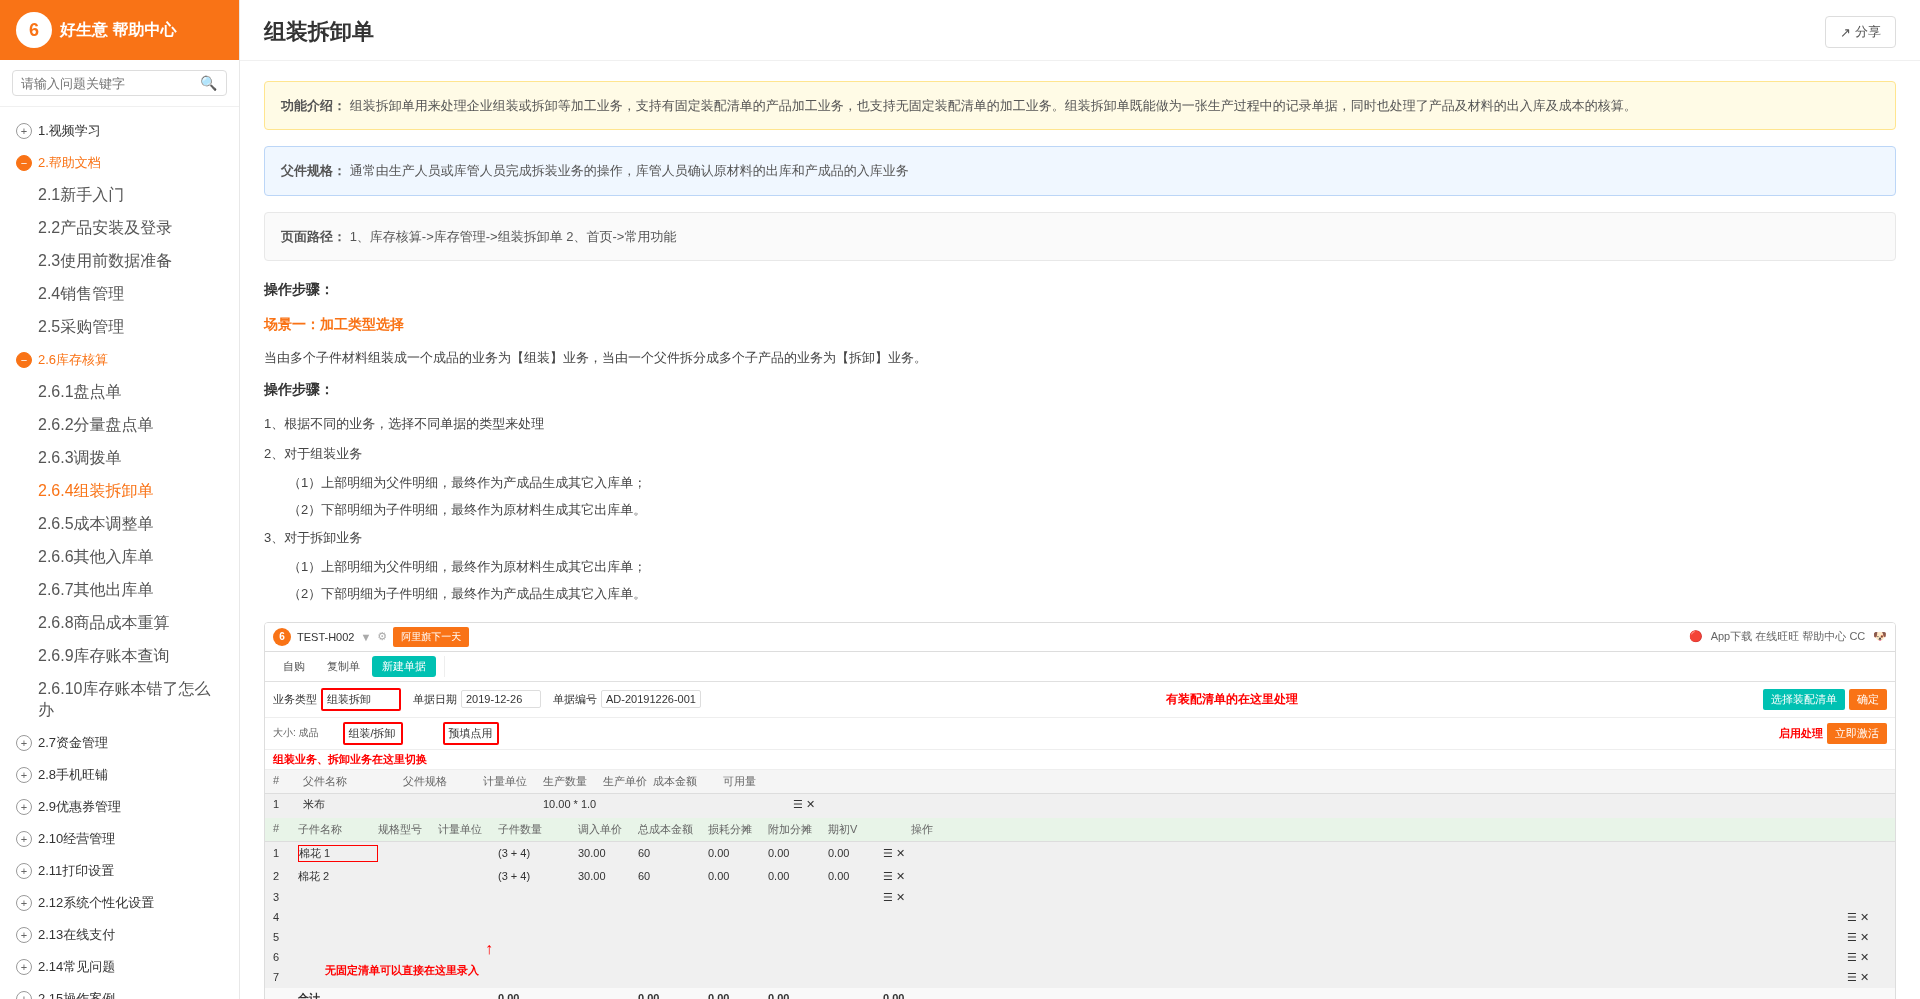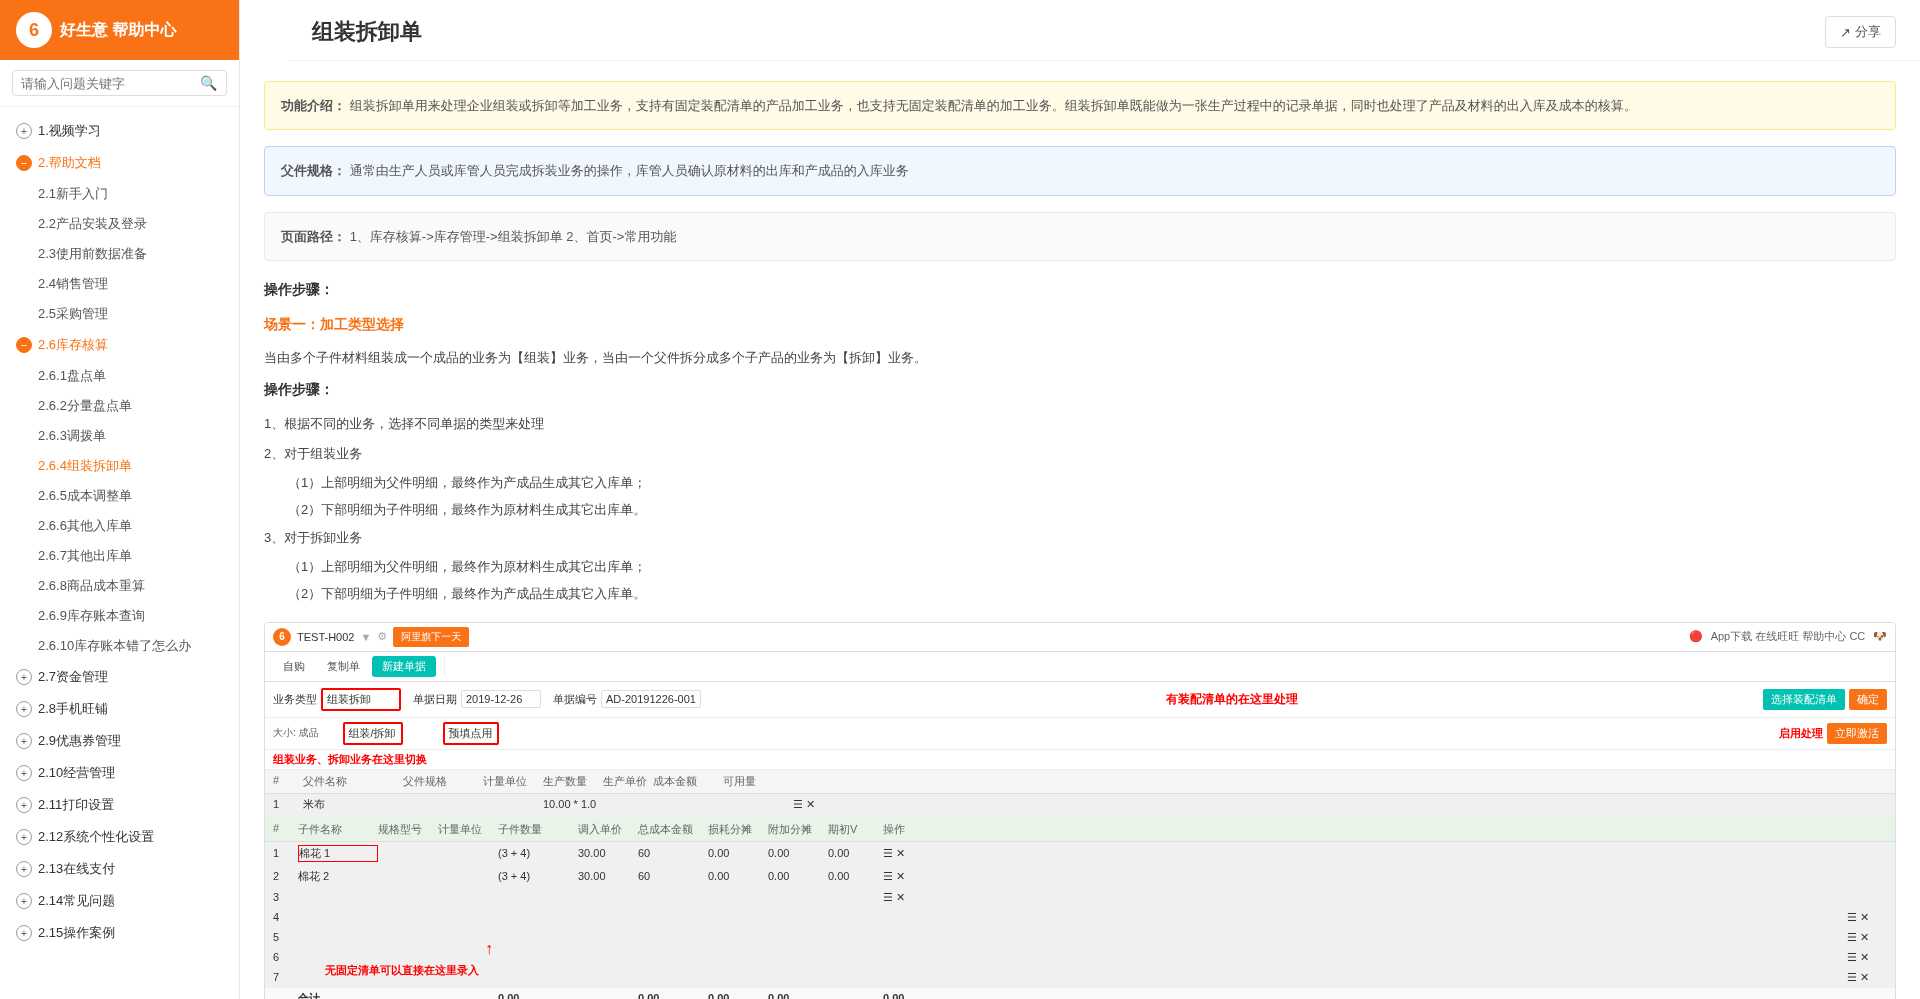--- a/index.html
+++ b/index.html
@@ -98,40 +98,39 @@
     }
     .prefix-minus {
       background: #f97316;
       color: #fff;
       border: 1px solid #f97316;
     }
     .nav-sub-item {
       padding: 6px 16px 6px 38px;
       cursor: pointer;
       color: #555;
-      font-size: 13px;
+      font-size: 16px;
     }
     .nav-sub-item.active { color: #f97316; }
 
     
     .main {
       flex: 1;
       display: flex;
       flex-direction: column;
       overflow: hidden;
       background: #fff;
     }
     .main-header {
       padding: 16px 24px 12px 24px;
       border-bottom: 1px solid #f0f0f0;
       display: flex;
       align-items: center;
       justify-content: space-between;
       background: #fff;
-      margin-left: 48px;
     }
     .page-title-text {
       font-size: 22px;
       font-weight: 600;
       color: #333;
     }
     .share-btn {
       display: flex;
       align-items: center;
       gap: 4px;
@@ -556,21 +555,21 @@
             <span style="width:25px;">#</span>
             <span style="width:80px;">子件名称</span>
             <span style="width:60px;">规格型号</span>
             <span style="width:60px;">计量单位</span>
             <span style="width:80px;">子件数量</span>
             <span style="width:60px;">调入单价</span>
             <span style="width:70px;">总成本金额</span>
             <span style="width:60px;">损耗分摊</span>
             <span style="width:60px;">附加分摊</span>
             <span style="width:55px;">期初V</span>
-            <span style="width:40px;">操作</span>
+            <span style="width:40px;margin-left:28px;">操作</span>
           </div>
 
           <div style="position:relative;">
             <div class="app-table-row">
               <span style="width:25px;">1</span>
               <span style="width:80px;border:1px solid red;">棉花 1</span>
               <span style="width:60px;"></span>
               <span style="width:60px;"></span>
               <span style="width:80px;">(3 + 4)</span>
               <span style="width:60px;">30.00</span>

